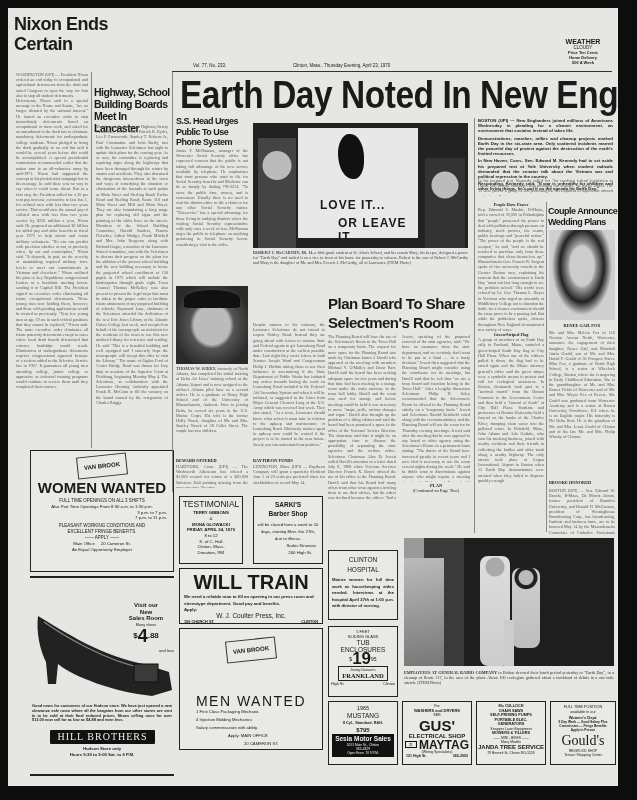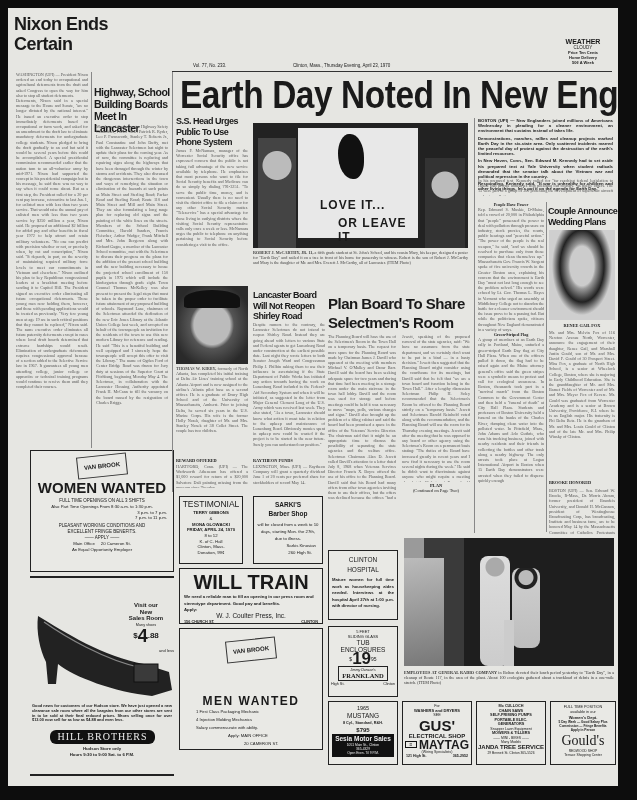--- a/index.html
+++ b/index.html
@@ -73,25 +73,20 @@
   </div>
 
   <div class="photo" style="left:168px;top:278px;width:72px;height:78px;background:radial-gradient(ellipse at 50% 50%,#bbb 0 18px,#555 22px,#2a2a2a 40px),#2a2a2a;">
     <div class="abs" style="left:8px;top:4px;width:56px;height:18px;background:#111;border-radius:50% 50% 10% 10%;"></div>
   </div>
   <div class="abs body-text" style="left:168px;top:358px;width:72px;height:78px;">
     <b>THOMAS W. KIRBY,</b>
     <span>formerly of North Atlanta, has completed his initial training at Delta Air Lines' training school at the Atlanta Airport and is now assigned to the airline's Atlanta pilot base as a second officer. He is a graduate of Drury High School and of the University of Massachusetts, Amherst. Prior to joining Delta, he served six years in the U.S. Marine Corps. His wife is the former Holly Nosek, daughter of Mr. and Mrs. Stanley Nosek of 38 Collet Street. The couple has two children.</span>
   </div>
 
-  <div class="abs cond" style="left:245px;top:282px;width:80px;font-size:9px;line-height:10.5px;">
-    <div>Lancaster Board</div>
-    <div>Will Not Reopen</div>
-    <div>Shirley Road</div>
-  </div>
   <div class="abs body-text" style="left:245px;top:314px;width:72px;height:128px;">Despite rumors to the contrary, the Lancaster Selectmen do not intend to reopen Shirley Road. Instead they are going ahead with letters to various State and Federal agents to get Lunenburg Road under construction at the earliest possible date. Last night they wrote letters to both Senator Joseph Ward and Congressman Philip J. Philbin asking them to use their influence in ascertaining if the State Department of Public Works has initiated any action towards having the work on Lunenburg Road included in the Federal-Aid Secondary System and when it will be initiated, as suggested in the letter from Major General Clement Long of the U.S. Army which was received last week. They also stated, "As a town, Lancaster should know what action it must take in relation to the upkeep and maintenance of Lunenburg Road. Obviously monies spent in upkeep now could be wasted if the project is to be started in the near future. Surely you can understand our position."</div>
 
   <div class="abs cond" style="left:320px;top:286px;width:150px;font-size:15px;line-height:19px;">
     <div>Plan Board To Share</div>
     <div>Selectmen's Room</div>
   </div>
   <div class="abs body-text" style="left:320px;top:326px;width:68px;height:166px;">The Planning Board will have the use of the Selectmen's Room in the Town Hall on a temporary basis. The request for more space for the Planning Board was made by Chairman James J. Duvill who appeared at the meeting with members Michael V. O'Malley and Oscar Barr. Duvill said the board has been seeking adequate space for two years and during that time had been meeting in a storage room under the main staircase in the town hall lobby. Duvill and the room was used for storage and before meetings could be held it was necessary to move "maps, polls, various changes and signs." Duvill also brought up the problem of a filing cabinet and said the board had been promised a space in the office of the Veterans' Service Director. The chairman said that it might be an appropriate time to discuss the possibility of separating the state agencies and the welfare office. Selectmen Chairman Alan D. Jewett called Duvill's attention to a letter dated July 8, 1968 when Veterans Services Director Francis X. Boyce offered the use of his office to the Planning Board. Duvill said that his Board had many offers from other town agencies inviting them to use their offices, but the offers was declined because the offices "had a built-in counter down the center of the space making it unfit for use."</div>
   <div class="abs body-text" style="left:394px;top:326px;width:68px;height:148px;">Jewett, speaking of the proposed removal of the state agencies, said: "We have no assurance from the state department, and we certainly don't want to be put in a bind — in a hasty decision." Jewett then suggested that the Planning Board might consider using the courthouse for its meetings, but Duvill said that he felt that "we are a town board and function belong in the Town Hall." After a lengthy discussion Selectman Philip H. Soley recommended that the Selectmen's Room be offered to the Planning Board strictly on a "temporary basis." Jewett and Selectman Harold Reinhold voted along with the recommendation, and the Planning Board will use the room for its Thursday evening meetings. Jewett said after the meeting that he was opposed to any board or other agency using the Selectmen's Room on a permanent basis stating: "The duties of the Board have increased greatly in recent years and I now find it necessary to use the room several nights during the week." He said he didn't want to discriminate against anyone who might require a meeting place but the "Selectmen's Room should be used exclusively by the Board." Selectman Reinhold agreed to</div>
   <div class="abs serif center" style="left:394px;top:475px;width:68px;font-size:4.5px;">
     <div style="font-weight:bold;">PLAN</div>
@@ -150,21 +145,21 @@
       <div style="font-size:3.8px;font-weight:normal;">Many shoes</div>
       <div style="line-height:16px;"><span style="font-size:8px;vertical-align:top;">$</span><span style="font-size:18px;">4</span><span style="font-size:8px;vertical-align:top;">.88</span></div>
       <div style="font-size:4px;font-weight:normal;text-align:right;">and less</div>
     </div>
     <svg class="abs" style="left:4px;top:22px;" width="140" height="100" viewBox="0 0 140 100">
       <path d="M4 14 C30 30,70 55,110 62 L135 70 L138 88 L118 94 C80 90,40 75,24 62 L22 82 L14 82 L12 60 C6 48,2 30,4 14 Z" fill="#222"></path>
       <path d="M10 20 C30 34,70 58,108 66" stroke="#888" stroke-width="1.2" fill="none"></path>
       <rect x="100" y="62" width="24" height="18" fill="#3a3a3a" stroke="#111"></rect>
     </svg>
     <div class="abs" style="left:2px;top:124px;width:140px;font-size:3.9px;line-height:4.8px;font-weight:bold;text-align:justify;">Good news for customers of our Hudson store. We have just opened a new clearance sale room where all the bargains from our other stores are sent in to be sold at their final reduced prices. Shoes selling once for over $13.00 now sell for as low as $4.88 and even less.</div>
-    <div class="abs serif center" style="left:20px;top:150px;width:105px;height:14px;background:#111;color:#eee;border-radius:6px;font-size:10px;line-height:14px;letter-spacing:1px;">HILL BROTHERS</div>
+    <div class="abs serif center" style="left:20px;top:150px;width:105px;height:14px;background:#111;color:#eee;border-radius:1px;font-size:10px;line-height:14px;letter-spacing:1px;">HILL BROTHERS</div>
     <div class="abs center" style="left:0;top:166px;width:144px;font-size:4.3px;line-height:5.5px;font-weight:bold;">
       <div>Hudson Store only</div>
       <div>Hours 9:30 to 9:00 Sat. to 6 P.M.</div>
     </div>
   </div>
   <div class="abs" style="left:22px;top:766px;width:144px;height:1.5px;background:#222;"></div>
 
   <div class="box center sans" style="left:171px;top:488px;width:64px;height:68px;">
     <div style="font-size:8.5px;line-height:11px;margin-top:2px;">TESTIMONIAL</div>
     <div style="font-size:4.3px;line-height:5.8px;font-weight:bold;">TERRY GIBBONS</div>
@@ -191,21 +186,21 @@
     <div style="font-size:4.3px;line-height:5px;padding:0 4px;font-weight:bold;">Apply:</div>
     <div class="center" style="font-size:6.5px;line-height:8px;">W. J. Coulter Press, Inc.</div>
     <div style="font-size:3.8px;padding:0 4px;display:flex;justify-content:space-between;font-weight:bold;">
         <span>156 CHURCH ST.</span>
         <span>CLINTON</span>
       </div>
   </div>
 
   <div class="box sans" style="left:171px;top:620px;width:144px;height:122px;">
     <div style="margin:10px auto 6px;width:50px;height:22px;border:1px solid #333;font-size:6px;font-weight:bold;line-height:20px;text-align:center;transform:rotate(-6deg);">VAN BROOK</div>
-    <div class="center" style="font-size:12px;line-height:14px;font-weight:bold;letter-spacing:1.5px;margin-top:33px;">MEN WANTED</div>
+    <div class="center" style="font-size:14px;line-height:14px;font-weight:normal;letter-spacing:1.5px;margin-top:33px;">MEN WANTED</div>
     <div style="font-size:4.2px;line-height:8px;padding-left:16px;">1 First Class Packaging Mechanic</div>
     <div style="font-size:4.2px;line-height:8px;padding-left:16px;">4 Injection Molding Mechanics</div>
     <div style="font-size:4.2px;line-height:8px;padding-left:16px;">Salary commensurate with ability.</div>
     <div style="font-size:4.2px;line-height:8px;padding-left:48px;">Apply: MAIN OFFICE</div>
     <div style="font-size:4.2px;line-height:8px;padding-left:64px;">20 CAMERON ST.</div>
     <div style="font-size:4.2px;line-height:8px;padding-left:34px;">An Equal Opportunity Employer</div>
   </div>
 
   <div class="box sans" style="left:320px;top:542px;width:70px;height:70px;">
     <div class="center" style="font-size:6.5px;line-height:10px;margin-top:4px;">CLINTON</div>

